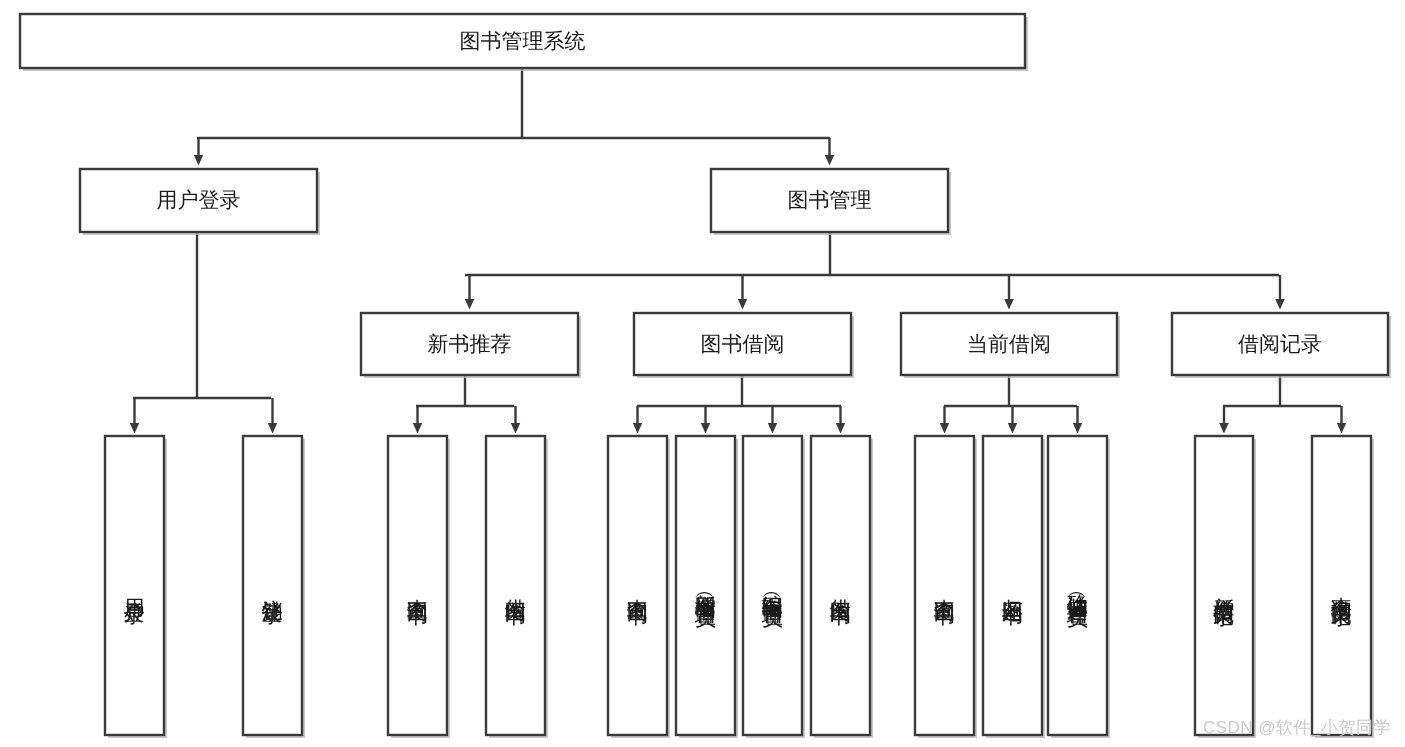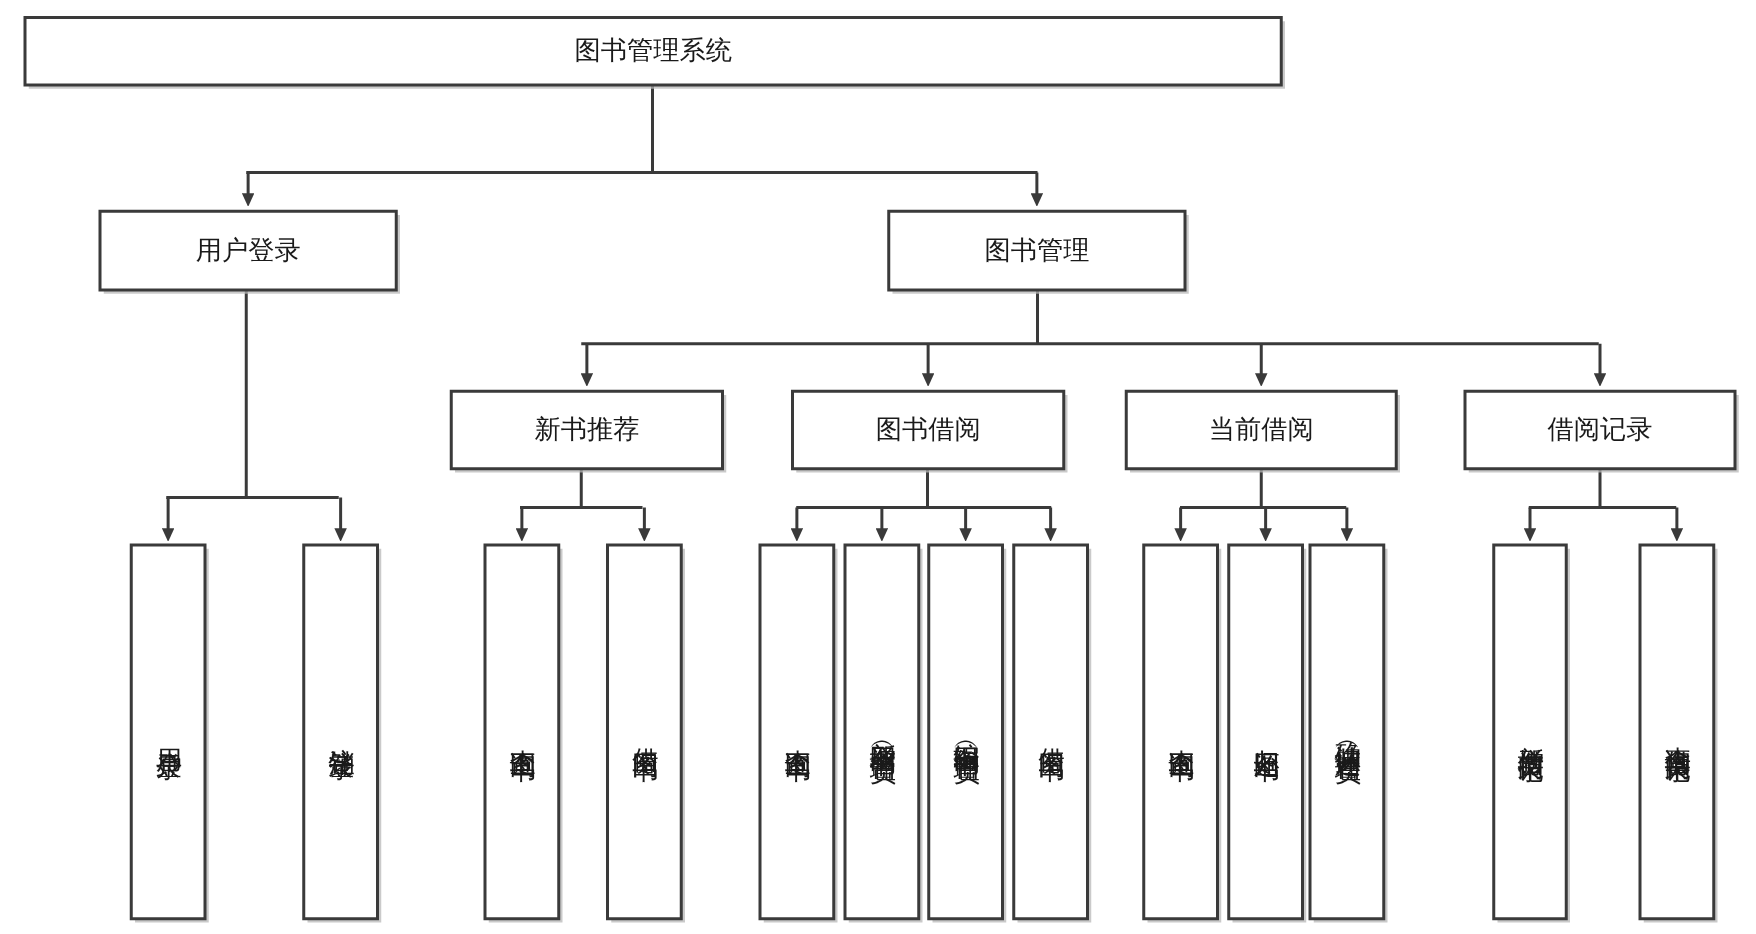--- a/index.html
+++ b/index.html
@@ -188,14 +188,15 @@
       <div class="leaf-label-wrap" style="left: 676px; top: 436px; width: 59px; height: 299px;">新增图书（管理员）</div>
       <div class="leaf-label-wrap" style="left: 743px; top: 436px; width: 59px; height: 299px;">编辑图书（管理员）</div>
       <div class="leaf-label-wrap" style="left: 811px; top: 436px; width: 59px; height: 299px;">借阅图书</div>
       <div class="leaf-label-wrap" style="left: 915px; top: 436px; width: 59px; height: 299px;">查询图书</div>
       <div class="leaf-label-wrap" style="left: 983px; top: 436px; width: 59px; height: 299px;">归还图书</div>
       <div class="leaf-label-wrap" style="left: 1048px; top: 436px; width: 59px; height: 299px;">确认归还（管理员）</div>
       <div class="leaf-label-wrap" style="left: 1195px; top: 436px; width: 58px; height: 299px;">新增借阅记录</div>
       <div class="leaf-label-wrap" style="left: 1312px; top: 436px; width: 59px; height: 299px;">查询借阅记录</div>
     </div>
 
+  <div class="watermark">CSDN @软件_小贺同学</div>
 
 </div>
 
 </body></html>

